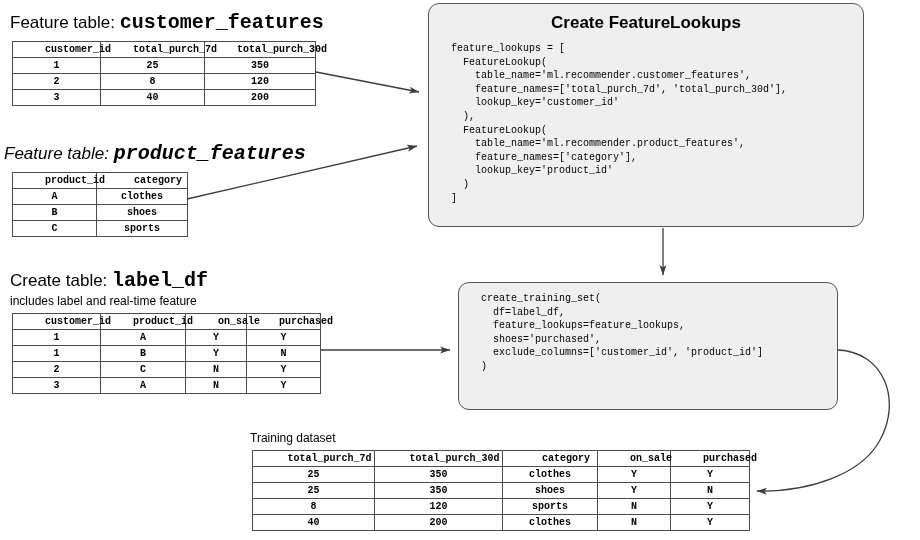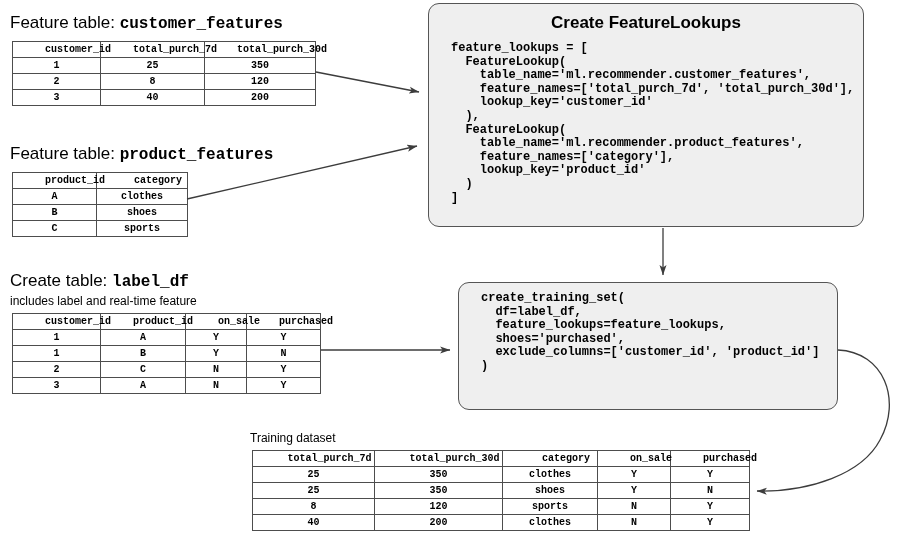--- a/index.html
+++ b/index.html
@@ -26,21 +26,21 @@
     position: absolute;
     font-family: "Liberation Sans", sans-serif;
     font-size: 17px;
     line-height: 21px;
     color: #000;
     white-space: nowrap;
   }
   .caption .mono {
     font-family: "Liberation Mono", monospace;
     font-weight: bold;
-    font-size: 16px;
+    font-size: 20px;
     letter-spacing: 0px;
   }
   .caption-sub {
     position: absolute;
     font-size: 12px;
     line-height: 21px;
     white-space: nowrap;
   }
   
   table.grid {
@@ -77,22 +77,22 @@
     text-align: center;
     font-family: "Liberation Sans", sans-serif;
     font-weight: bold;
     font-size: 17px;
     line-height: 20px;
     color: #000;
     margin-top: 9px;
   }
   .procbox .code {
     font-family: "Liberation Mono", monospace;
-    font-weight: bold;
-    font-size: 12px;
+    font-weight: normal;
+    font-size: 10px;
     line-height: 13.6px;
     color: #000;
     white-space: pre;
     margin-top: 9px;
     margin-left: 22px;
   }
   
   svg.arrows {
     position: absolute;
     left: 0; top: 0;
@@ -135,21 +135,21 @@
         <td>120</td>
       </tr>
       <tr>
         <td>3</td>
         <td>40</td>
         <td>200</td>
       </tr>
     </tbody>
   </table>
 
-  <div class="caption" style="left:10px; top:143px;">
+  <div class="caption" style="left:4px; top:143px;font-style:italic;">
     <span>Feature table: </span><span class="mono">product_features</span>
   </div>
 
   <table class="grid" style="left:12px; top:172px; width:175px;">
     <colgroup>
         <col style="width:84px">
         <col style="width:91px">
       </colgroup>
     <thead>
       <tr>

